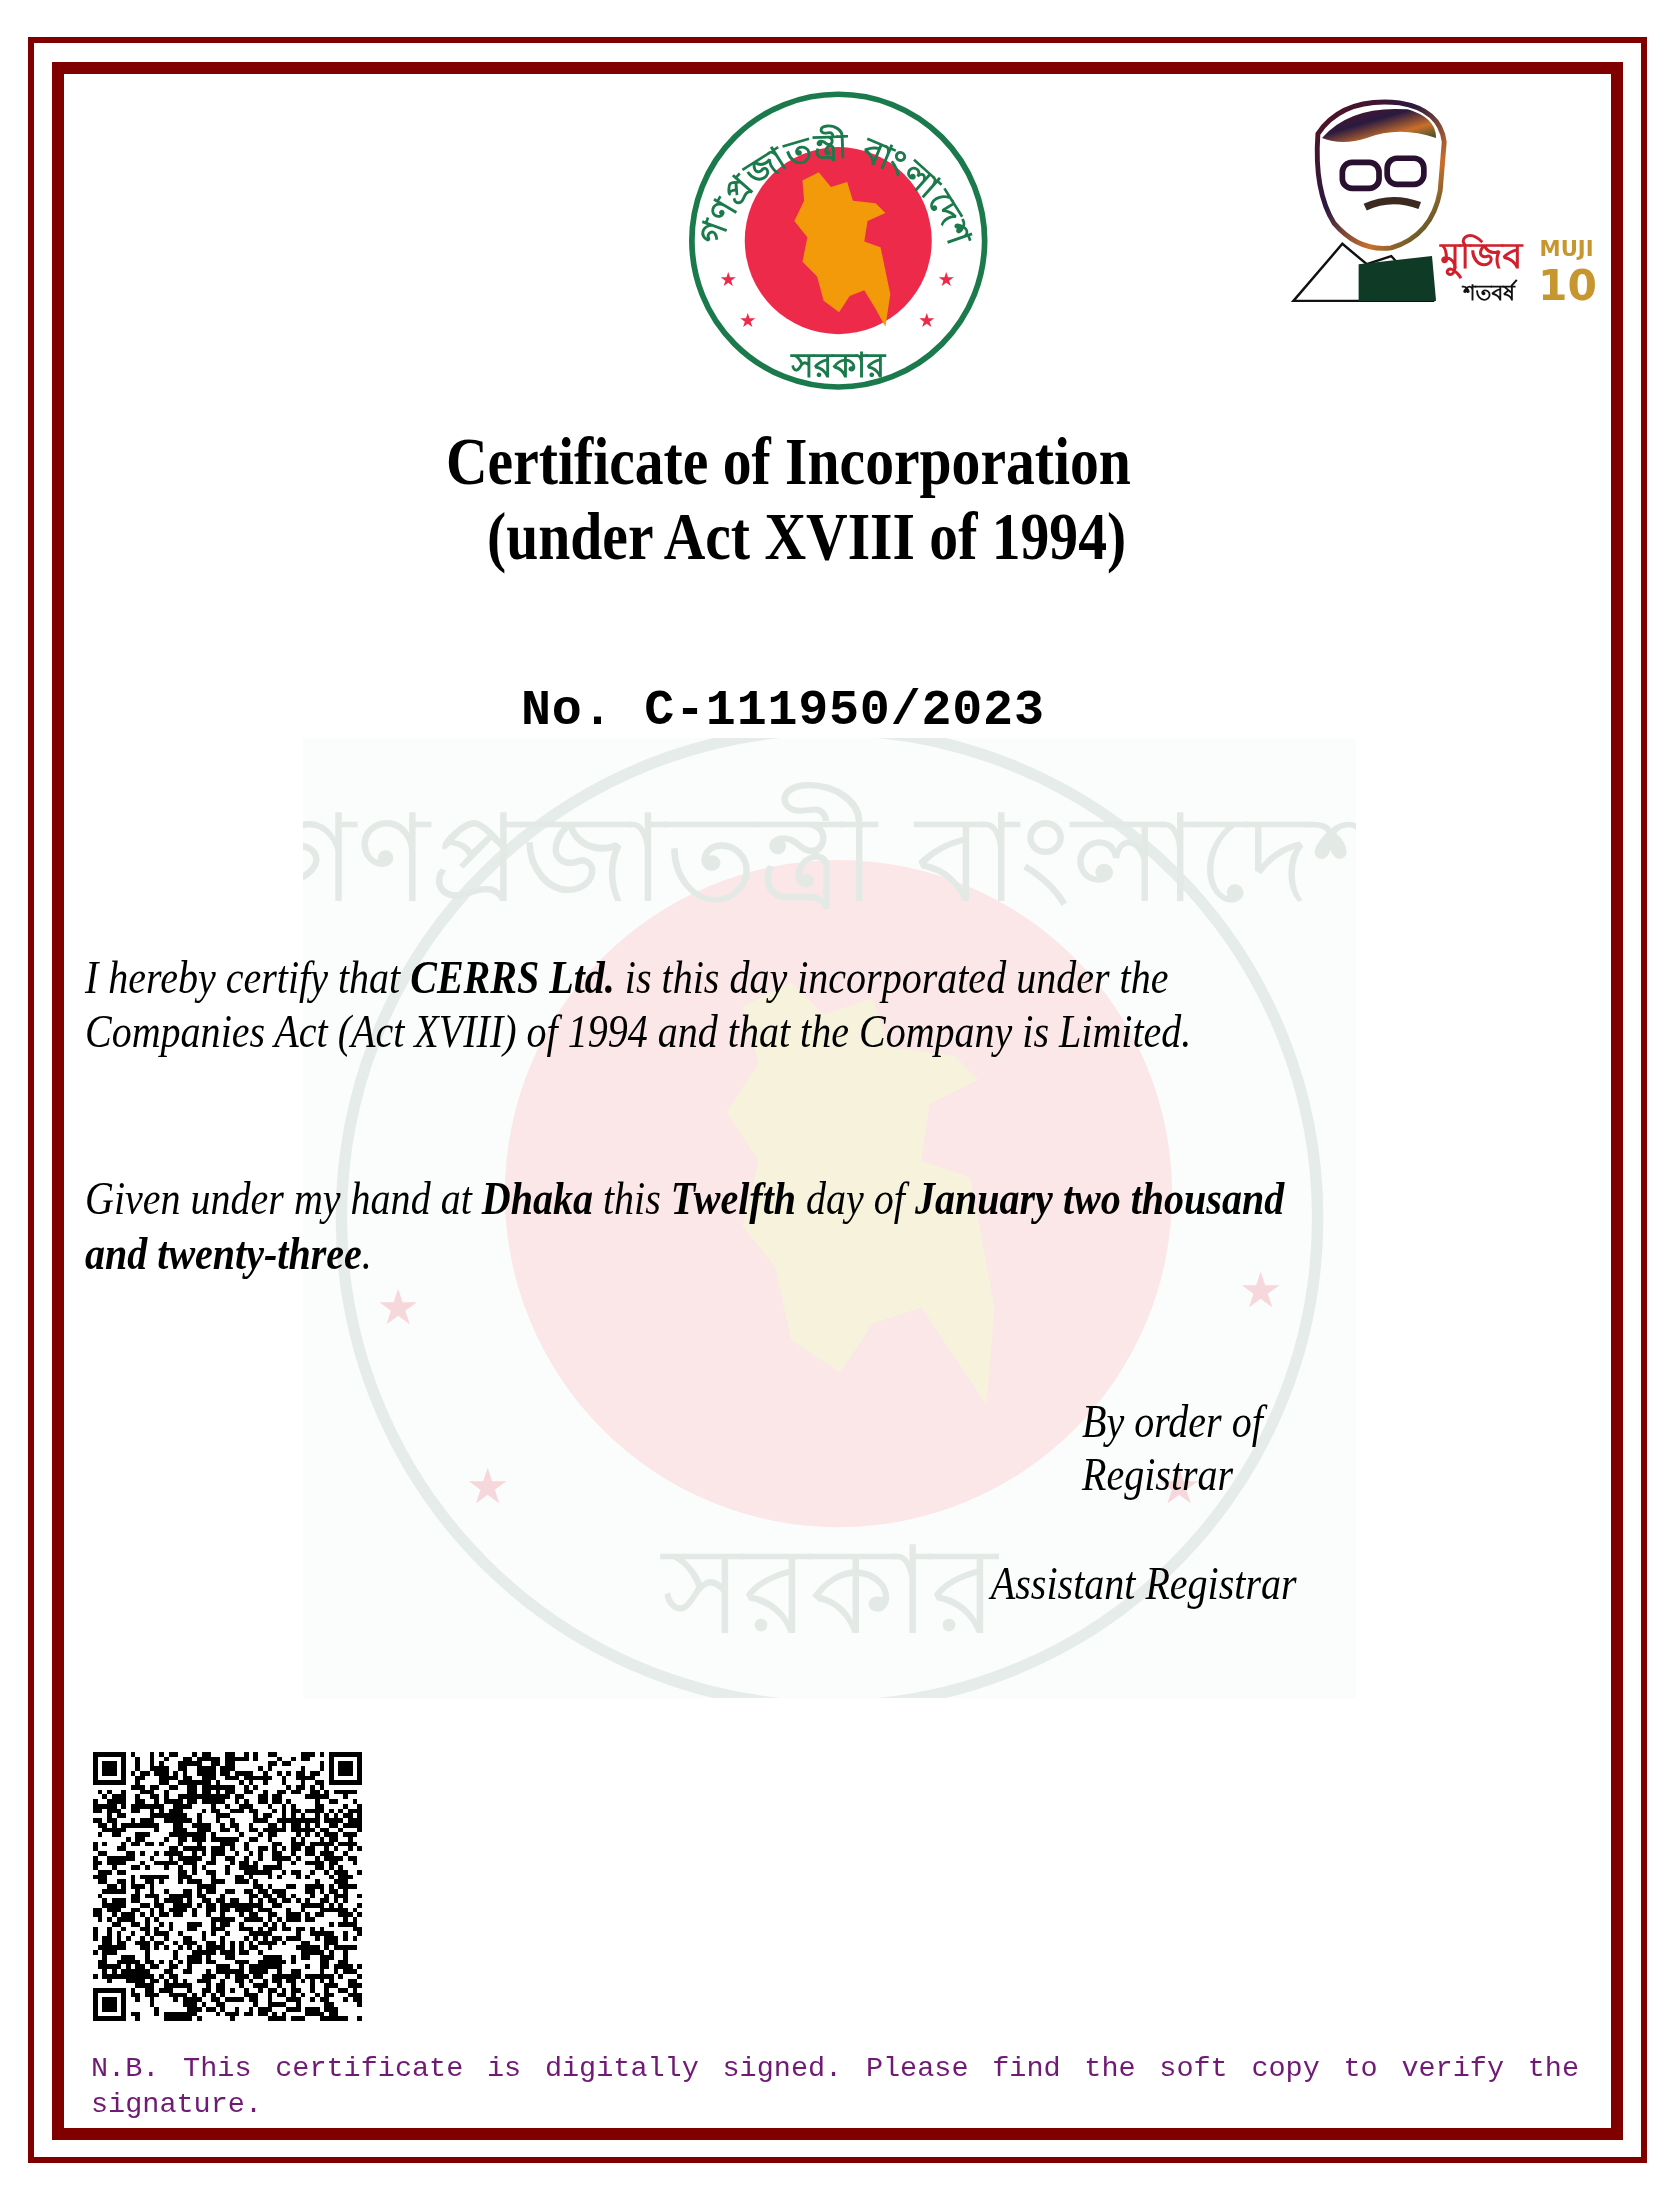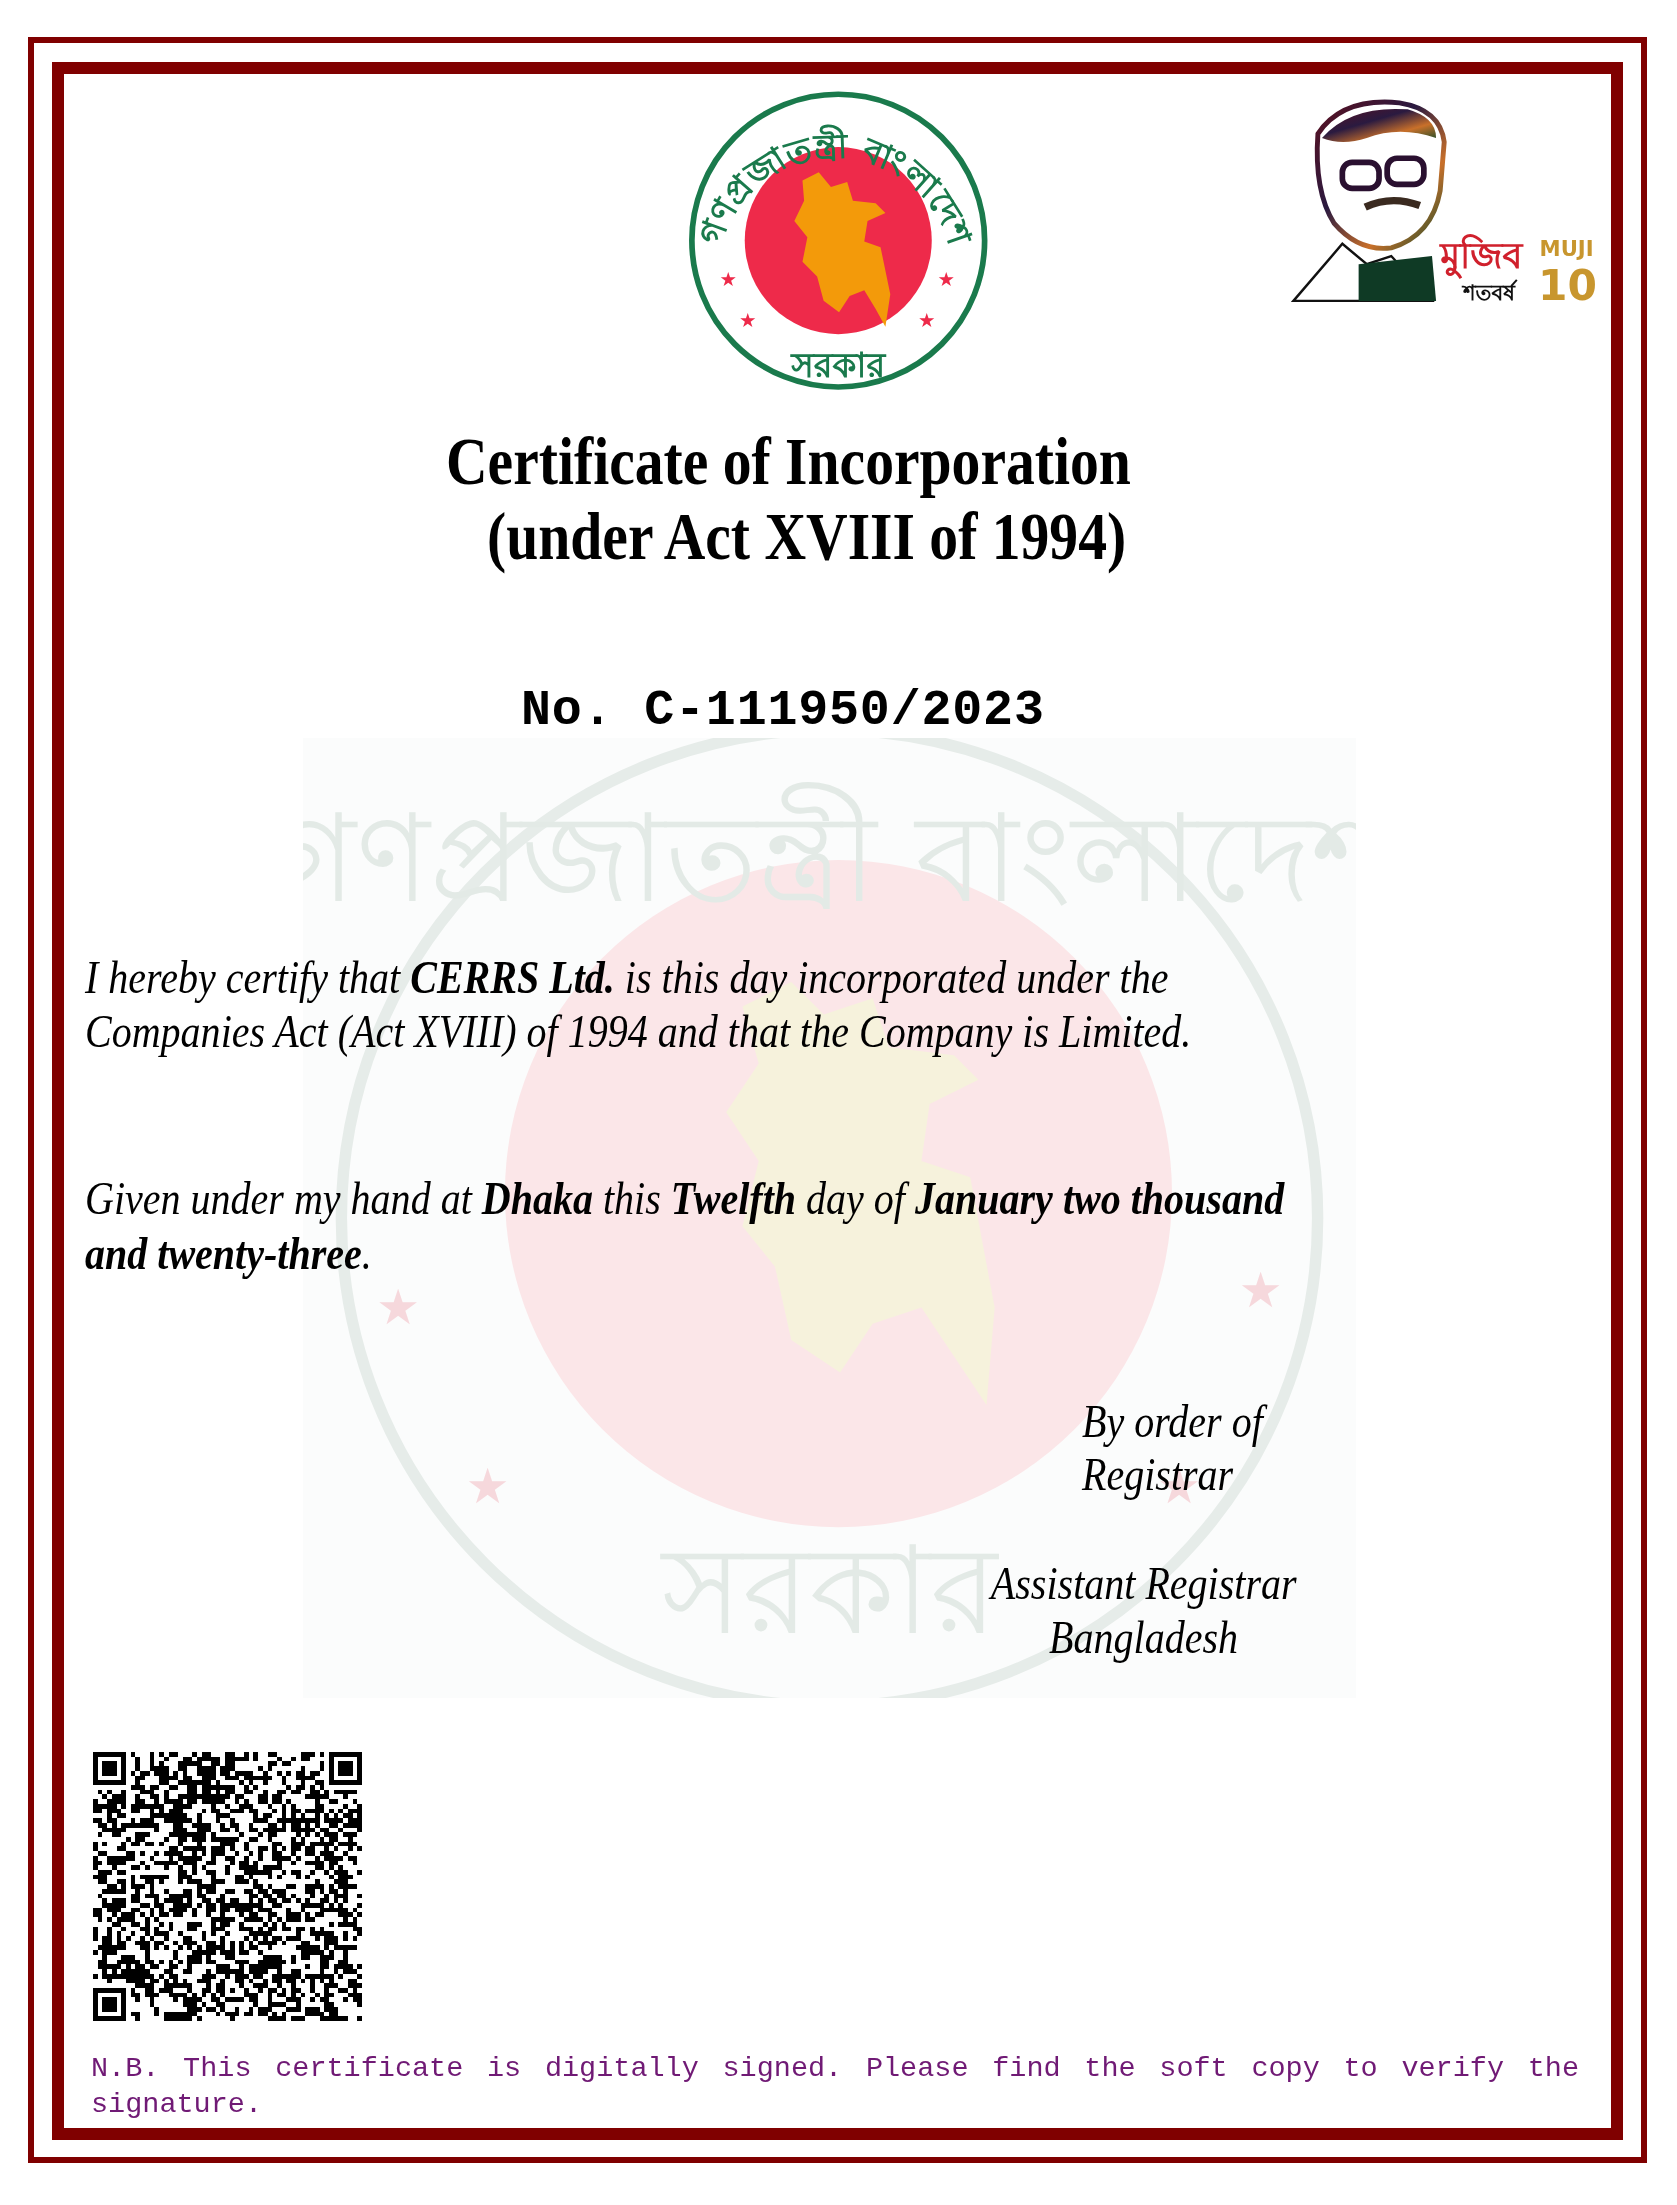--- a/index.html
+++ b/index.html
@@ -120,21 +120,20 @@
 <div class="abs body-text p1l1"><span>I hereby certify that </span><b>CERRS Ltd.</b><span> is this day incorporated under the</span></div>
 <div class="abs body-text p1l2">Companies Act (Act XVIII) of 1994 and that the Company is Limited.</div>
 
 <div class="abs body-text p2l1"><span>Given under my hand at </span><b>Dhaka</b><span> this </span><b>Twelfth</b><span> day of </span><b>January two thousand</b></div>
 <div class="abs body-text p2l2"><b>and twenty-three</b><span>.</span></div>
 
 <div class="abs sig sig-by">By order of</div>
 <div class="abs sig sig-reg">Registrar</div>
 <div class="abs sig-block">
   <div><span class="cond">Assistant Registrar</span></div>
-  <div><span class="cond">Bangladesh</span></div>
 </div>
 
 <div class="abs qr">
   <svg id="qr-svg" width="269" height="269" viewBox="0 0 57 57" shape-rendering="crispEdges">
       <rect x="8" y="0" width="1" height="1" fill="#000"></rect>
       <rect x="12" y="0" width="1" height="1" fill="#000"></rect>
       <rect x="14" y="0" width="1" height="1" fill="#000"></rect>
       <rect x="16" y="0" width="1" height="1" fill="#000"></rect>
       <rect x="17" y="0" width="1" height="1" fill="#000"></rect>
       <rect x="21" y="0" width="1" height="1" fill="#000"></rect>

